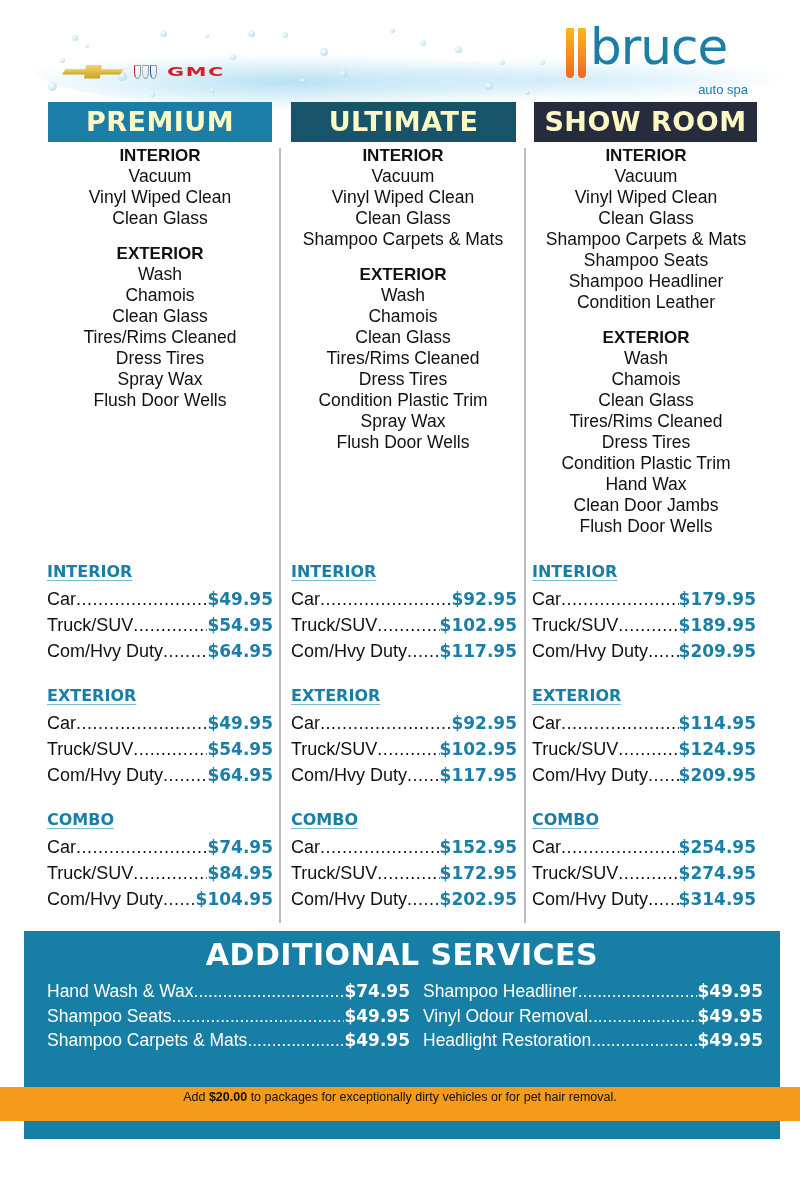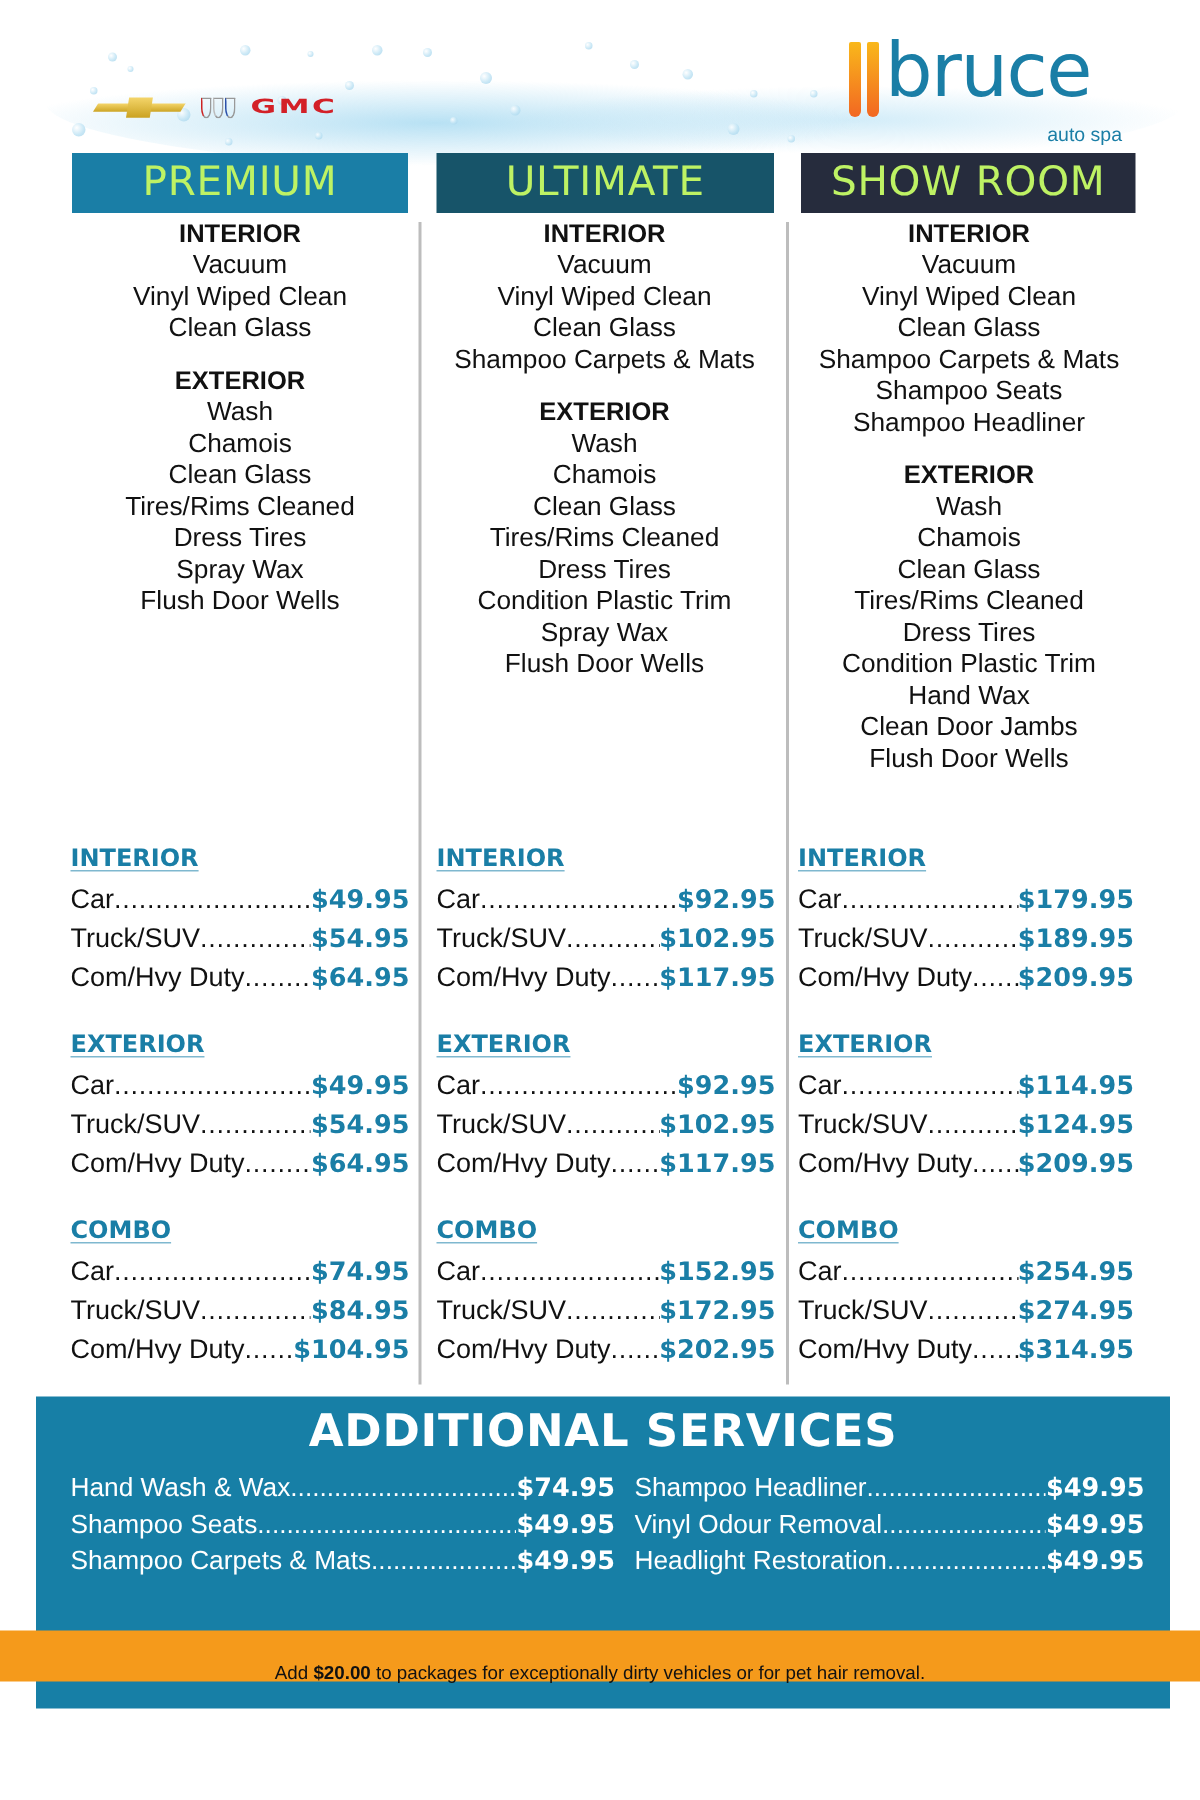--- a/index.html
+++ b/index.html
@@ -29,21 +29,21 @@
   .buick span:nth-child(3) { border-left-color: #2a4fa8; }
   .gmc { font-family: "DejaVu Sans", sans-serif; font-weight: bold; font-size: 13px; letter-spacing: 1px; color: #d32027; transform: scaleX(1.6); transform-origin: left; }
 
   .logo { position: absolute; left: 566px; top: 26px; width: 190px; height: 72px; }
   .logo-bars { position: absolute; left: 0; top: 2px; display: flex; gap: 4px; }
   .logo-bars span { width: 8px; height: 50px; border-radius: 2px 2px 6px 6px; background: linear-gradient(#f9b81b, #f26722); }
   .logo-word { position: absolute; left: 24px; top: -8px; font-family: "DejaVu Sans", sans-serif; font-weight: normal; font-size: 50px; color: #1a7ea6; letter-spacing: -1px; }
   .logo-sub { position: absolute; right: 8px; top: 56px; font-size: 13px; color: #1a7ea6; }
 
   
-  .tier-header { position: absolute; top: 102px; height: 40px; color: #bef264; font-family: "DejaVu Sans", sans-serif; font-weight: normal; font-size: 27px; text-align: center; line-height: 40px; letter-spacing: 0.5px; }
+  .tier-header { position: absolute; top: 102px; height: 40px; color: #fef9c3; font-family: "DejaVu Sans", sans-serif; font-weight: bold; font-size: 27px; text-align: center; line-height: 40px; letter-spacing: 0.5px; }
   #tier-0 { left: 48px; width: 224px; background: #1a7ea6; }
   #tier-1 { left: 291px; width: 225px; background: #175469; }
   #tier-2 { left: 534px; width: 223px; background: #262c3d; }
 
   .divider { position: absolute; top: 148px; width: 2px; height: 775px; background: #bdbdbd; }
   #divider-1 { left: 279px; }
   #divider-2 { left: 524px; }
 
   
   .features { position: absolute; top: 145px; text-align: center; font-size: 17.5px; line-height: 21px; }
@@ -73,21 +73,21 @@
   .addl-col { position: absolute; top: 48px; }
   #addl-col-0 { left: 23px; width: 363px; }
   #addl-col-1 { left: 399px; width: 340px; }
   .a-row { display: flex; align-items: baseline; color: #fff; font-size: 17.5px; height: 24.5px; line-height: 24.5px; white-space: nowrap; overflow: hidden; }
   .a-label { flex: 0 0 auto; }
   .a-dots { flex: 1 1 auto; overflow: hidden; }
   .a-dots::after { content: "..............................................................................................."; }
   .a-price { flex: 0 0 auto; font-family: "DejaVu Sans", sans-serif; font-weight: bold; font-size: 17px; }
 
   .notice { position: absolute; left: 0; top: 1087px; width: 800px; height: 34px; background: #f59a1b; text-align: center; color: #111; }
-  .notice-main { font-size: 12.5px; line-height: 16px; padding-top: 20px; }
+  .notice-main { font-size: 12.5px; line-height: 16px; padding-top: 2px; }
   .notice-main b { font-weight: bold; }
   .notice-sub { font-size: 8.5px; line-height: 11px; }
 </style>
 </head>
 <body>
 
 <div class="splash"></div>
 <div id="drops">
     <span class="drop" style="left: 72px; top: 35px; width: 6px; height: 6px;"></span>
     <span class="drop" style="left: 85px; top: 44px; width: 4px; height: 4px;"></span>
@@ -173,20 +173,21 @@
     <div class="f-item">Flush Door Wells</div>
   </div>
 <div class="features" id="features-2">
     <div class="f-head">INTERIOR</div>
     <div class="f-item">Vacuum</div>
     <div class="f-item">Vinyl Wiped Clean</div>
     <div class="f-item">Clean Glass</div>
     <div class="f-item">Shampoo Carpets &amp; Mats</div>
     <div class="f-item">Shampoo Seats</div>
     <div class="f-item">Shampoo Headliner</div>
+    <div class="f-item">Condition Leather</div>
     <div class="f-gap"></div>
     <div class="f-head">EXTERIOR</div>
     <div class="f-item">Wash</div>
     <div class="f-item">Chamois</div>
     <div class="f-item">Clean Glass</div>
     <div class="f-item">Tires/Rims Cleaned</div>
     <div class="f-item">Dress Tires</div>
     <div class="f-item">Condition Plastic Trim</div>
     <div class="f-item">Hand Wax</div>
     <div class="f-item">Clean Door Jambs</div>

